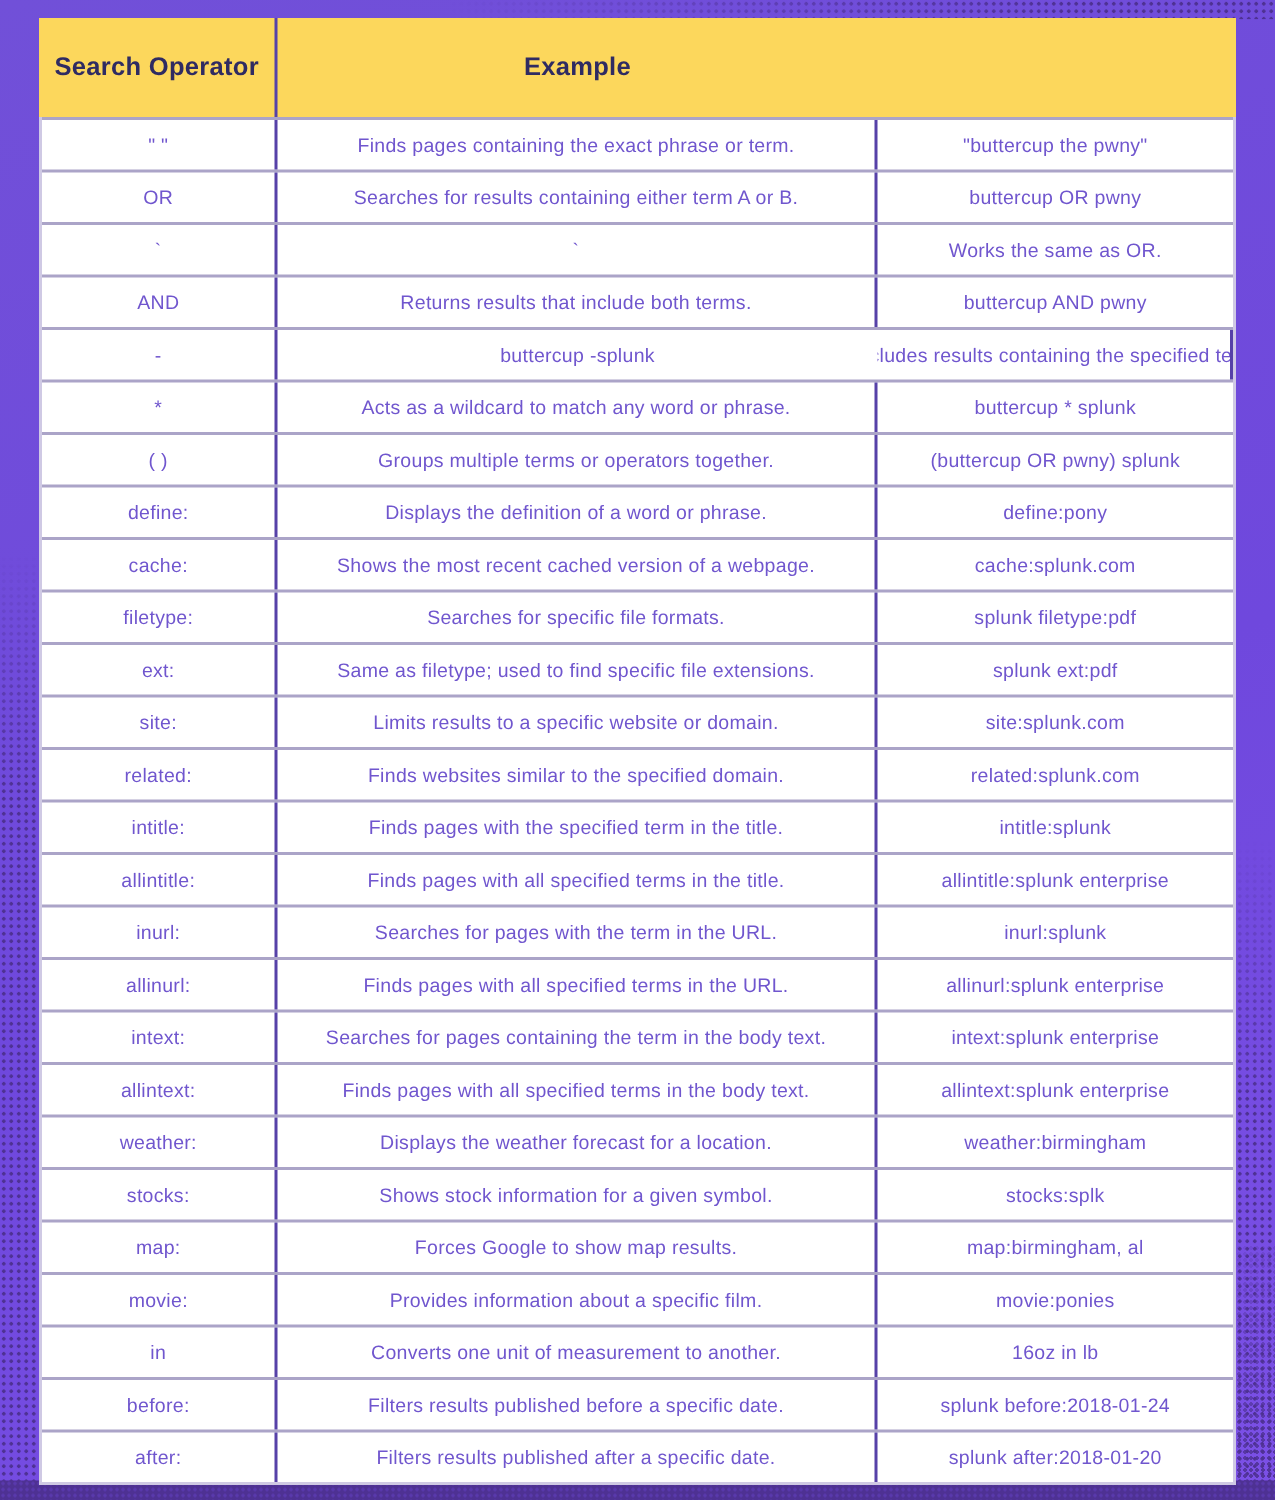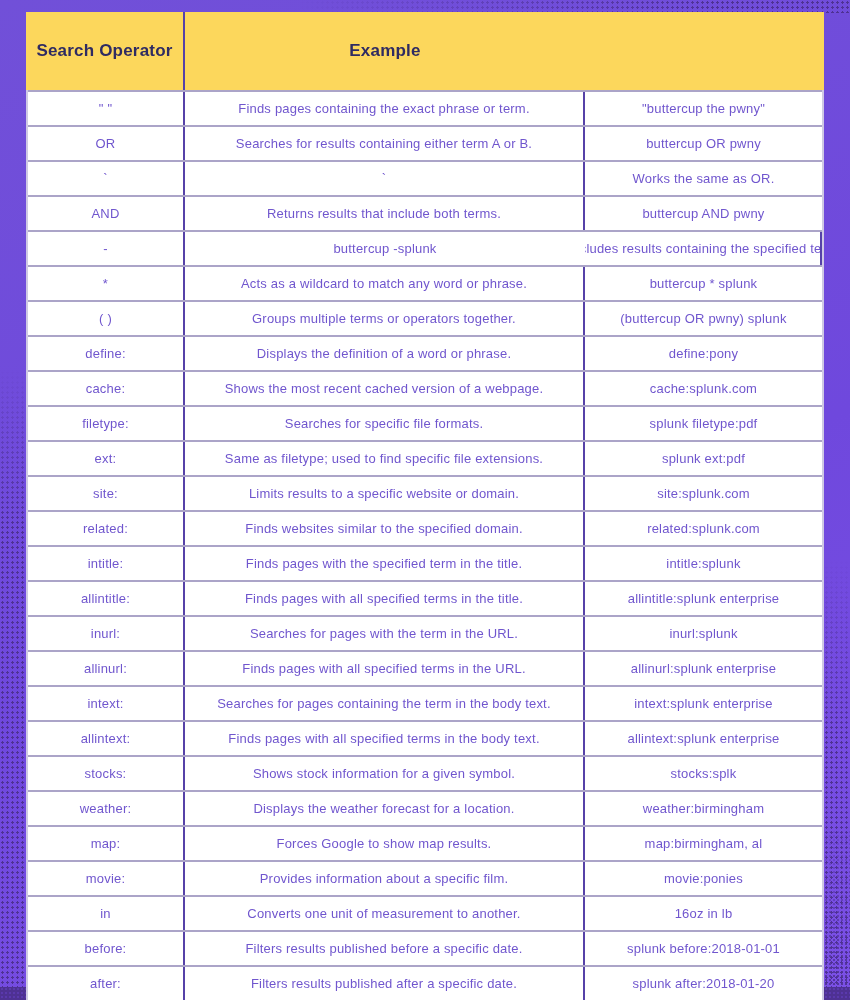--- a/index.html
+++ b/index.html
@@ -64,21 +64,21 @@
 
   
   .table{
     position:absolute;
     left:26px;top:12px;
     width:798px;
   }
   .header-row{
     display:grid;
     grid-template-columns:159px 400px 239px;
-    height:78px;
+    height:66px;
     background:var(--header-bg);
   }
   .header-cell{
     display:flex;align-items:center;justify-content:center;
     color:var(--header-text);
     font-size:17px;font-weight:bold;
     letter-spacing:.2px;
   }
   .header-cell.sep{border-right:2px solid var(--vline);}
   .tbody{
@@ -212,48 +212,48 @@
         <div class="cell sep">intext:</div>
         <div class="cell sep">Searches for pages containing the term in the body text.</div>
         <div class="cell">intext:splunk enterprise</div>
       </div>
       <div class="row">
         <div class="cell sep">allintext:</div>
         <div class="cell sep">Finds pages with all specified terms in the body text.</div>
         <div class="cell">allintext:splunk enterprise</div>
       </div>
       <div class="row">
+        <div class="cell sep">weather:</div>
+        <div class="cell sep">Displays the weather forecast for a location.</div>
+        <div class="cell">weather:birmingham</div>
+      </div>
+      <div class="row">
         <div class="cell sep">stocks:</div>
         <div class="cell sep">Shows stock information for a given symbol.</div>
         <div class="cell">stocks:splk</div>
       </div>
       <div class="row">
-        <div class="cell sep">weather:</div>
-        <div class="cell sep">Displays the weather forecast for a location.</div>
-        <div class="cell">weather:birmingham</div>
-      </div>
-      <div class="row">
         <div class="cell sep">map:</div>
         <div class="cell sep">Forces Google to show map results.</div>
         <div class="cell">map:birmingham, al</div>
       </div>
       <div class="row">
         <div class="cell sep">movie:</div>
         <div class="cell sep">Provides information about a specific film.</div>
         <div class="cell">movie:ponies</div>
       </div>
       <div class="row">
         <div class="cell sep">in</div>
         <div class="cell sep">Converts one unit of measurement to another.</div>
         <div class="cell">16oz in lb</div>
       </div>
       <div class="row">
         <div class="cell sep">before:</div>
         <div class="cell sep">Filters results published before a specific date.</div>
-        <div class="cell">splunk before:2018-01-01</div>
+        <div class="cell">splunk before:2018-01-24</div>
       </div>
       <div class="row">
         <div class="cell sep">after:</div>
         <div class="cell sep">Filters results published after a specific date.</div>
         <div class="cell">splunk after:2018-01-20</div>
       </div>
     </div>
 </div>
 
 </body></html>

